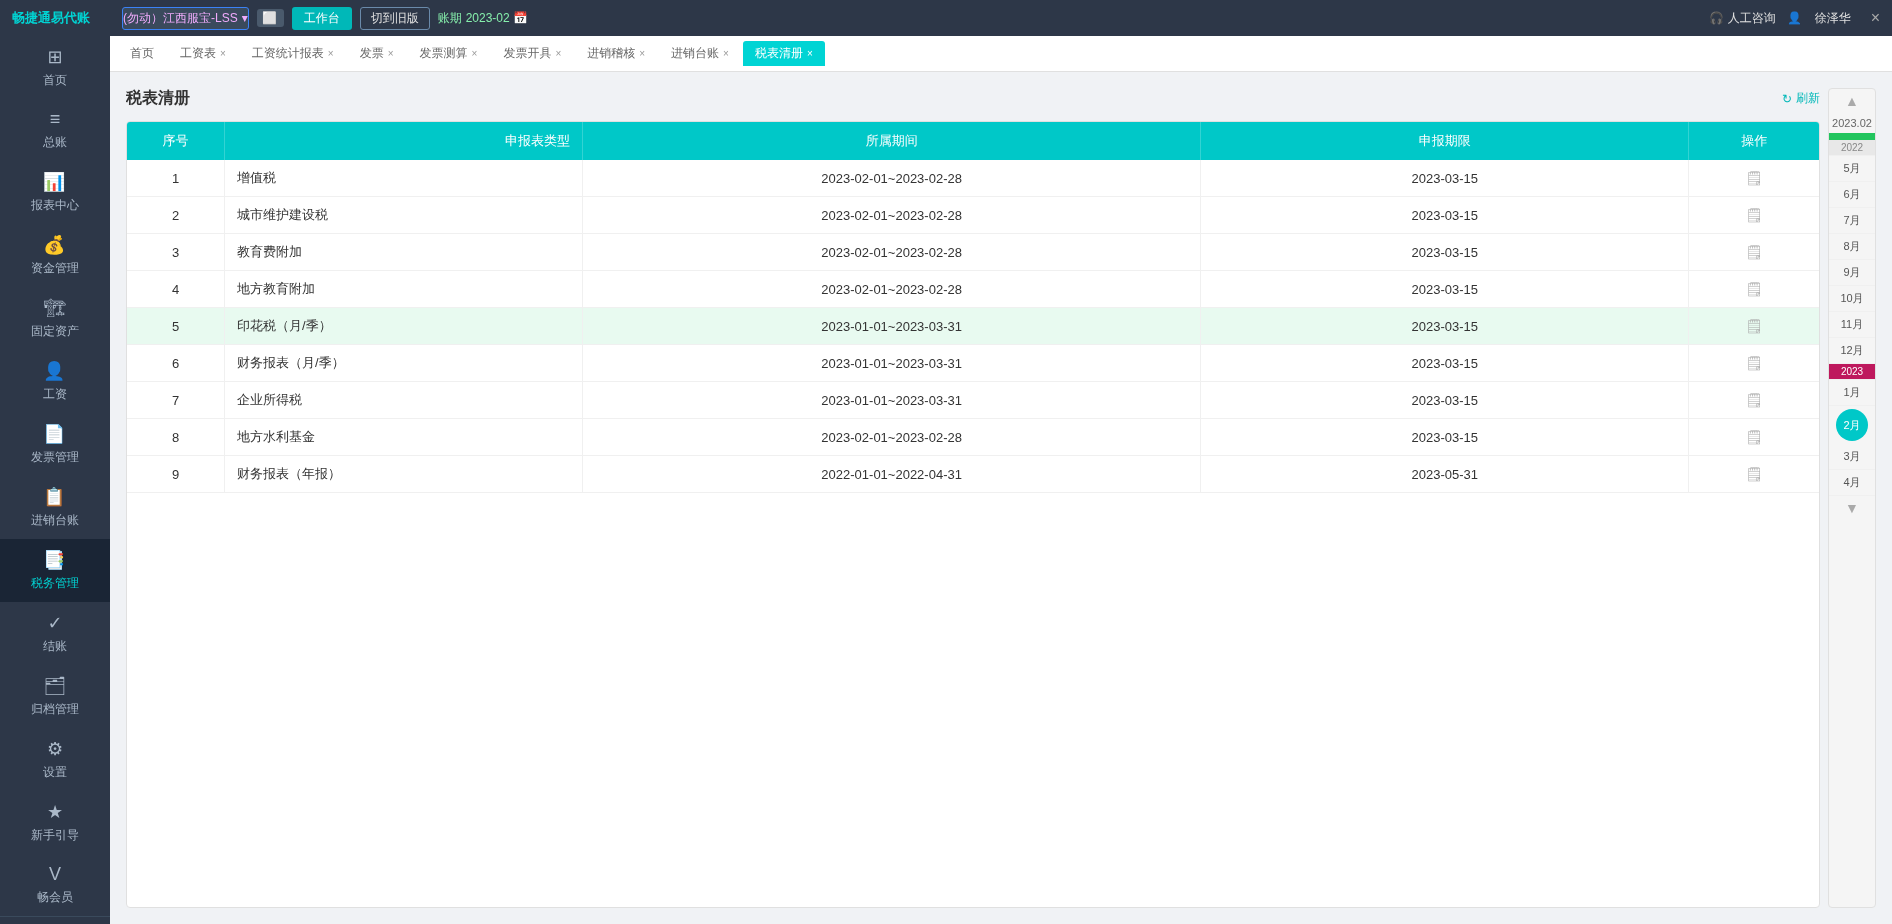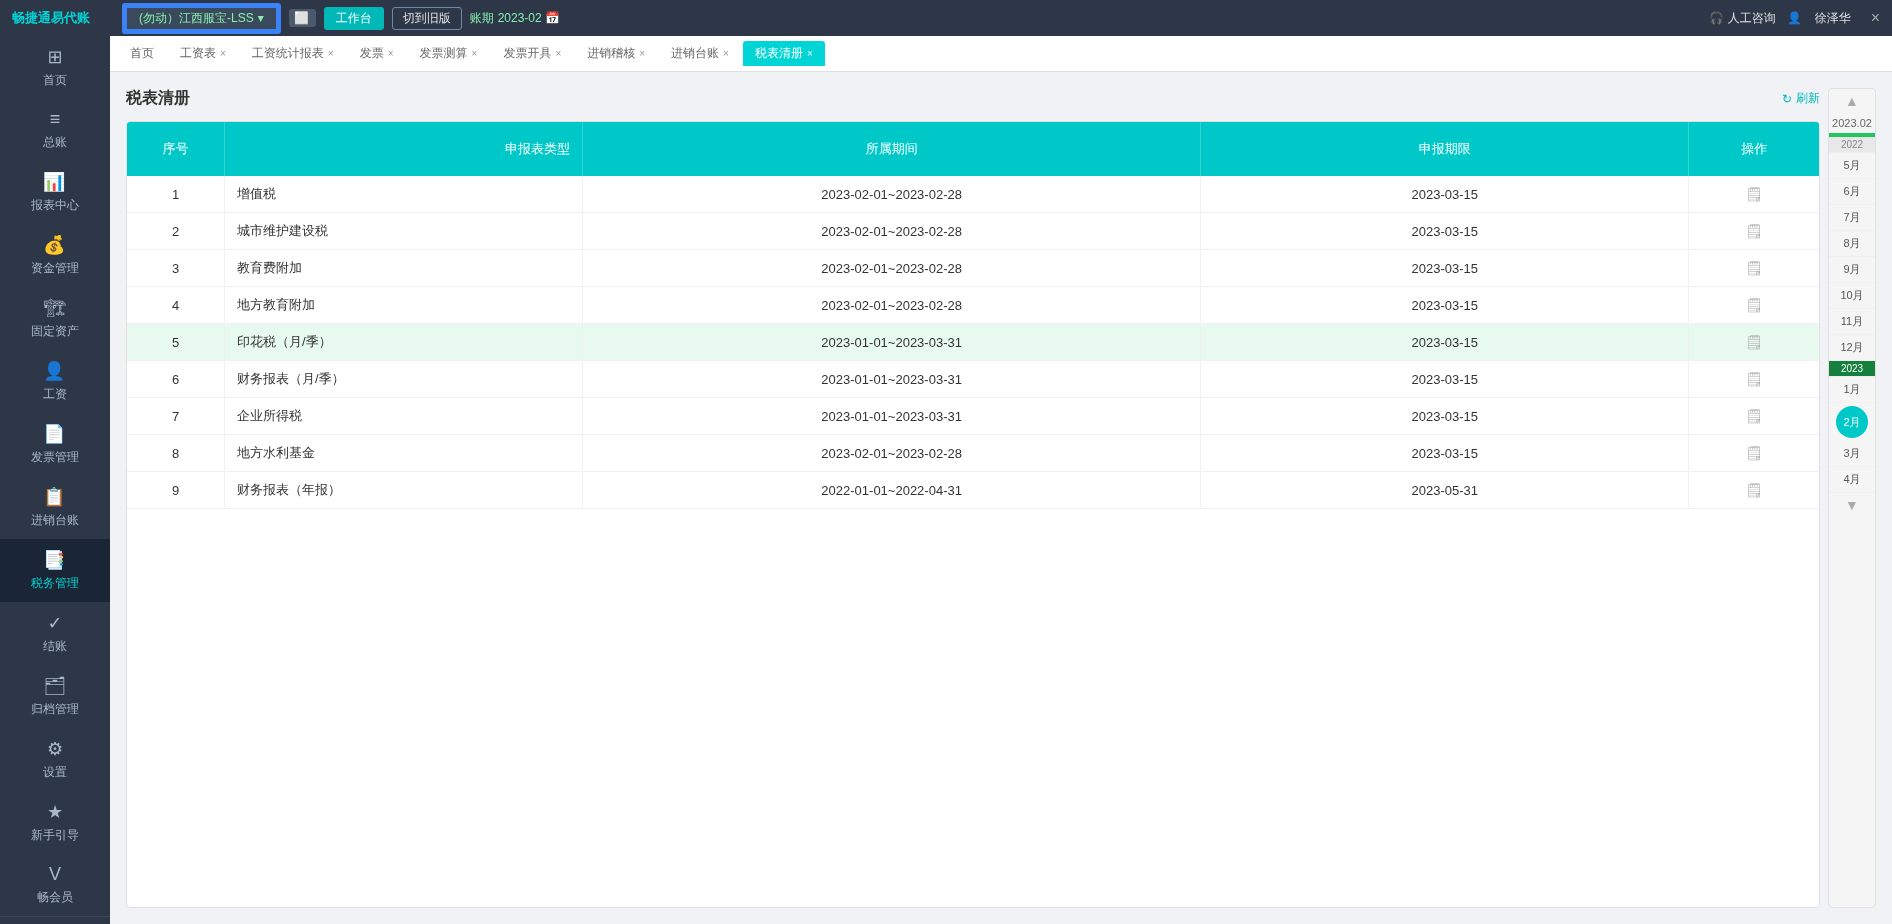--- a/index.html
+++ b/index.html
@@ -1,21 +1,21 @@
 <!DOCTYPE html>
 <html><head>
   <meta charset="utf-8">
   <style>
     * { box-sizing: border-box; margin: 0; padding: 0; }
     body { font-family: 'Microsoft YaHei', Arial, sans-serif; font-size: 13px; background: #f0f2f5; display: flex; flex-direction: column; height: 924px; overflow: hidden; }
 
     
     .topbar { height: 36px; background: #2d3748; display: flex; align-items: center; padding: 0 12px; gap: 8px; color: #fff; flex-shrink: 0; }
     .topbar-logo { color: #00d4d4; font-size: 13px; font-weight: bold; margin-right: 24px; }
-    .topbar-company { background: #3a4a5c; border: 5px solid #3b82f6; border-radius: 3px; color: #86efac; font-size: 12px; padding: 2px 12px; display: flex; align-items: center; gap: 4px; }
+    .topbar-company { background: #3a4a5c; border: 1px solid #3b82f6; border-radius: 3px; color: #f0abfc; font-size: 12px; padding: 2px 0; display: flex; align-items: center; gap: 4px; }
     .topbar-icon-btn { background: #4a5a6c; border: none; border-radius: 3px; color: #e0e0e0; padding: 2px 6px; cursor: pointer; font-size: 12px; }
     .topbar-btn { background: #00b8b8; border: none; border-radius: 3px; color: #fff; padding: 3px 12px; cursor: pointer; font-size: 12px; }
     .topbar-btn-outline { background: transparent; border: 1px solid #6a8aaa; border-radius: 3px; color: #e0e0e0; padding: 2px 10px; cursor: pointer; font-size: 12px; }
     .topbar-period { color: #86efac; font-size: 12px; display: flex; align-items: center; gap: 4px; }
     .topbar-right { margin-left: auto; display: flex; align-items: center; gap: 12px; color: #e0e0e0; font-size: 12px; }
     .topbar-close { background: none; border: none; color: #aaa; font-size: 16px; cursor: pointer; margin-left: 8px; }
 
     
     .main-layout { display: flex; flex: 1; overflow: hidden; }
 
@@ -45,36 +45,36 @@
 
     
     .page-header { display: flex; align-items: center; justify-content: space-between; margin-bottom: 12px; }
     .page-title { font-size: 16px; font-weight: bold; color: #333; }
     .refresh-btn { display: flex; align-items: center; gap: 4px; color: #00b8b8; font-size: 12px; cursor: pointer; }
 
     
     .table-wrapper { flex: 1; overflow-y: auto; border: 1px solid #e0e0e0; border-radius: 4px; background: #fff; }
     table { width: 100%; border-collapse: collapse; }
     thead tr { background: #00c8c8; }
-    thead th { padding: 18px 12px; color: #fff; font-size: 13px; font-weight: normal; text-align: center; border-right: 1px solid rgba(255,255,255,0.2); font-family: Liberation Serif, serif; }
+    thead th { padding: 10px 12px; color: #fff; font-size: 13px; font-weight: normal; text-align: center; border-right: 1px solid rgba(255,255,255,0.2); font-family: Liberation Serif, serif; }
     thead th:first-child { width: 60px; }
     thead th:nth-child(2) { text-align: right; width: 220px; }
     thead th:nth-child(3) { width: 380px; }
     thead th:nth-child(4) { width: 300px; }
     thead th:last-child { width: 80px; border-right: none; }
     tbody tr { border-bottom: 1px solid #f0f0f0; }
     tbody tr.highlighted { background: #e8faf0; }
     tbody td { padding: 9px 12px; font-size: 13px; color: #333; text-align: center; border-right: 1px solid #f0f0f0; }
     tbody td:nth-child(2) { text-align: left; }
     tbody td:last-child { border-right: none; }
     .action-icon { color: #aaa; cursor: pointer; font-size: 14px; }
 
     
     .right-panel { width: 48px; background: #f5f5f5; border: 1px solid #e0e0e0; border-radius: 4px; display: flex; flex-direction: column; align-items: center; overflow-y: auto; flex-shrink: 0; }
-    .year-header { font-size: 11px; color: #666; padding: 4px 2px; text-align: center; border-bottom: 4px solid #22c55e; width: 100%; }
+    .year-header { font-size: 11px; color: #666; padding: 4px 2px; text-align: center; border-bottom: 7px solid #22c55e; width: 100%; }
     .month-item { width: 100%; text-align: center; padding: 5px 2px; font-size: 11px; color: #555; cursor: pointer; border-bottom: 1px solid #f0f0f0; }
     .month-item.active { background: #00c8c8; color: #fff; border-radius: 50%; width: 28px; height: 28px; display: flex; align-items: center; justify-content: center; margin: 2px auto; border-bottom: none; }
     .nav-arrow { color: #aaa; font-size: 14px; cursor: pointer; padding: 4px; }
   </style>
 </head>
 <body>
 
 <div class="topbar">
   <span class="topbar-logo">畅捷通易代账</span>
   <div class="topbar-company">
@@ -301,21 +301,21 @@
         <div class="year-header">2023.02</div>
         <div class="month-item" style="font-size:10px;color:#888;background:#e8e8e8;width:100%;text-align:center;padding:2px;">2022</div>
         <div class="month-item">5月</div>
         <div class="month-item">6月</div>
         <div class="month-item">7月</div>
         <div class="month-item">8月</div>
         <div class="month-item">9月</div>
         <div class="month-item">10月</div>
         <div class="month-item">11月</div>
         <div class="month-item">12月</div>
-        <div class="month-item" style="font-size:10px;color:#fff;background:#15803d;width:100%;text-align:center;padding:2px;">2023</div>
+        <div class="month-item" style="font-size:10px;color:#fff;background:#be185d;width:100%;text-align:center;padding:2px;">2023</div>
         <div class="month-item">1月</div>
         <div class="month-item active" style="background:#00c8c8;color:#fff;width:32px;height:32px;border-radius:50%;display:flex;align-items:center;justify-content:center;margin:3px auto;font-size:11px;">2月</div>
         <div class="month-item">3月</div>
         <div class="month-item">4月</div>
         <div class="nav-arrow">▼</div>
       </div>
     </div>
   </div>
 </div>
 

